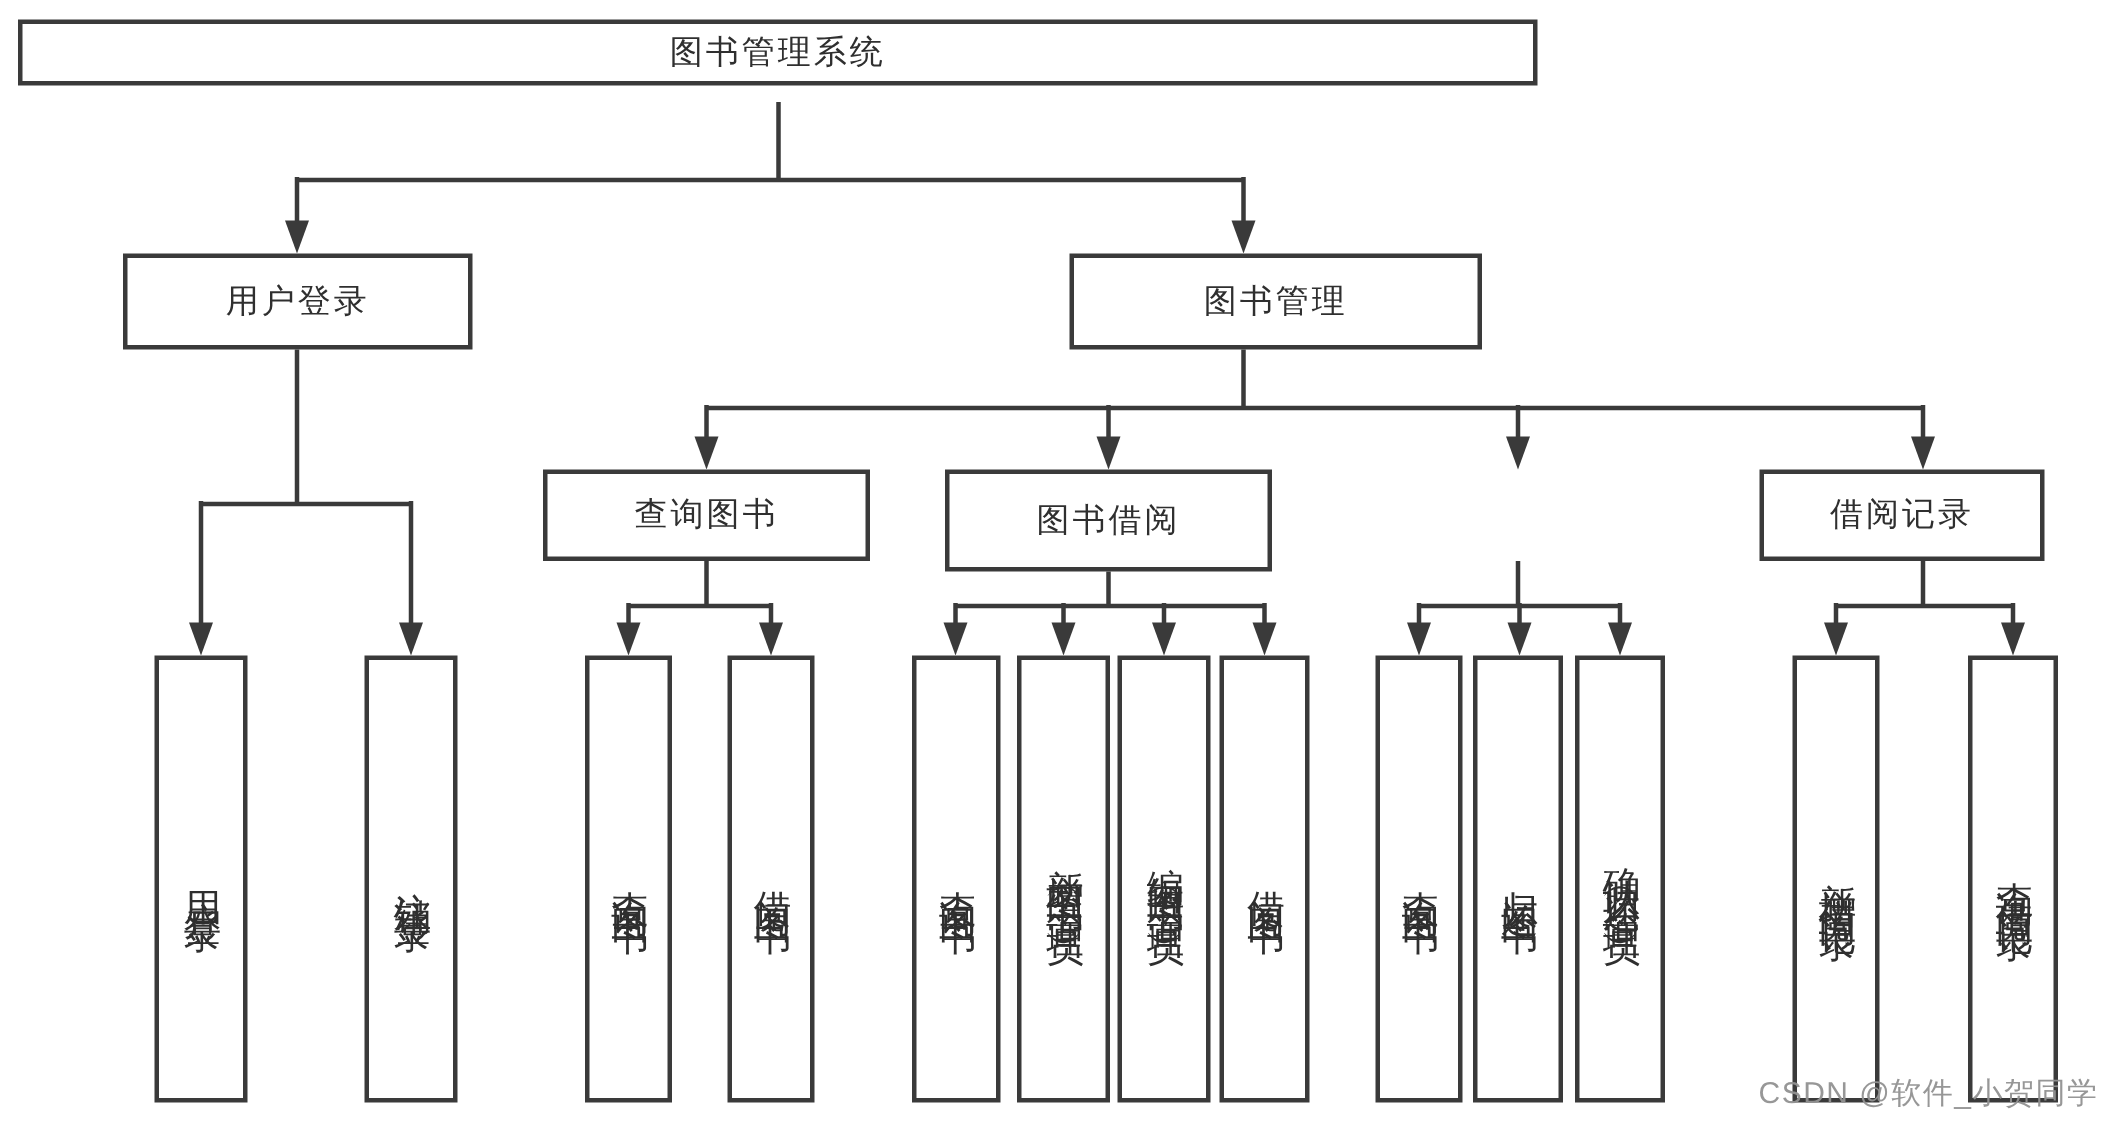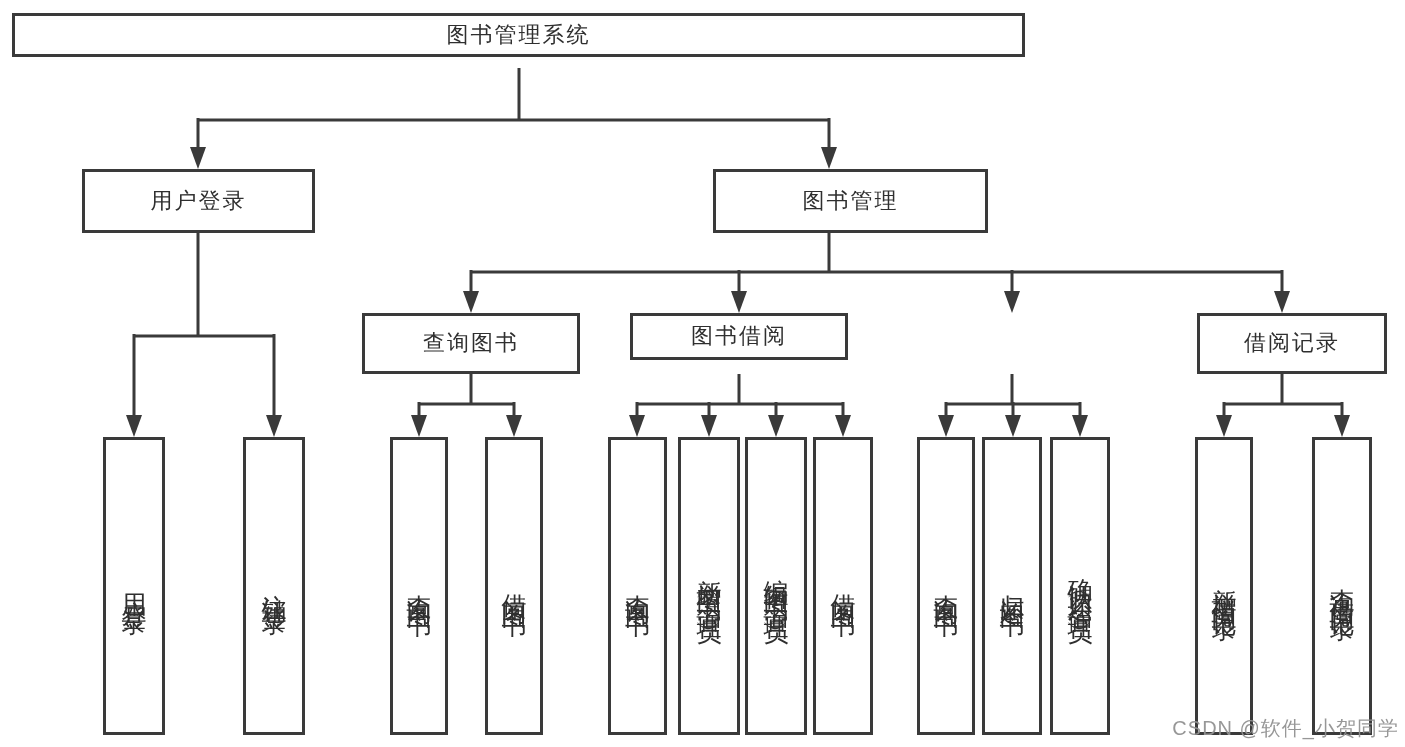--- a/index.html
+++ b/index.html
@@ -31,23 +31,23 @@
     font-size:25px;
     letter-spacing:6px;
     line-height:1;
     white-space:normal;
   }
   
   .n-root {left:12px;  top:13px;  width:1013px; height:44px;}
   .n-l2a  {left:82px;  top:169px; width:233px;  height:64px;}
   .n-l2b  {left:713px; top:169px; width:275px;  height:64px;}
   .n-l3a  {left:362px; top:313px; width:218px;  height:61px;}
-  .n-l3b  {left:630px; top:313px; width:218px;  height:47px;}
+  .n-l3b  {left:630px; top:313px; width:218px;  height:68px;}
   .n-l3c  {left:903px; top:313px; width:218px;  height:61px;}
-  .n-l3d  {left:1173px;top:313px; width:190px;  height:61px;margin-left:24px;}
+  .n-l3d  {left:1173px;top:313px; width:190px;  height:61px;}
   .n-v1   {left:103px; top:437px; width:62px;   height:298px;}
   .n-v2   {left:243px; top:437px; width:62px;   height:298px;}
   .n-v3   {left:390px; top:437px; width:58px;   height:298px;}
   .n-v4   {left:485px; top:437px; width:58px;   height:298px;}
   .n-v5   {left:608px; top:437px; width:59px;   height:298px;}
   .n-v6   {left:678px; top:437px; width:62px;   height:298px;}
   .n-v7   {left:745px; top:437px; width:62px;   height:298px;}
   .n-v8   {left:813px; top:437px; width:60px;   height:298px;}
   .n-v9   {left:917px; top:437px; width:58px;   height:298px;}
   .n-v10  {left:982px; top:437px; width:60px;   height:298px;}

